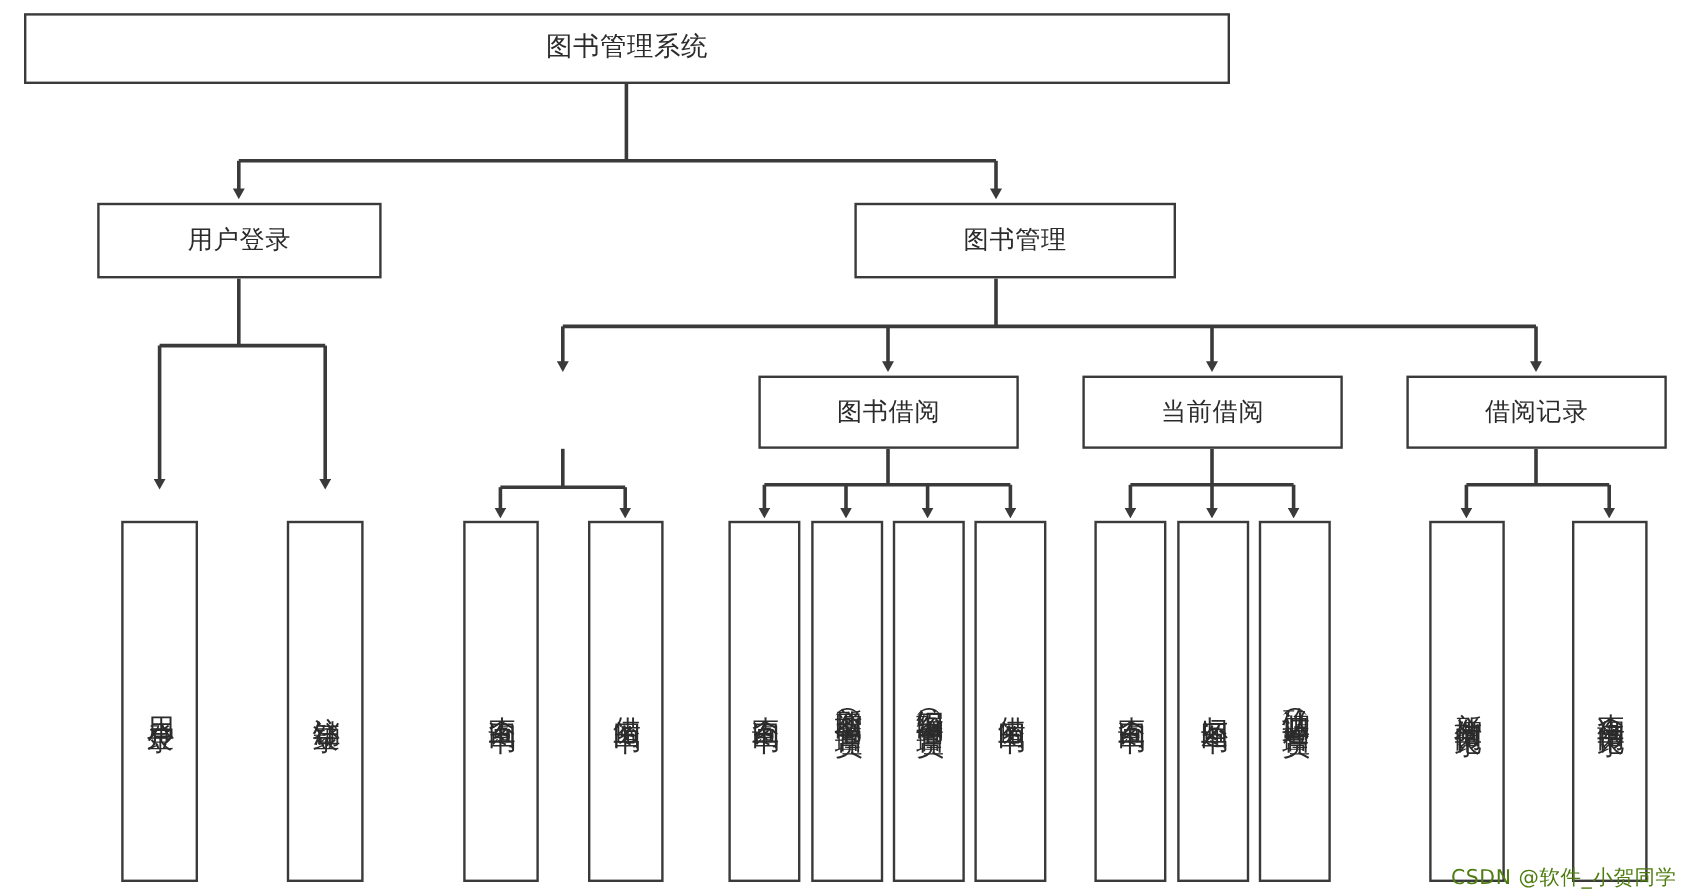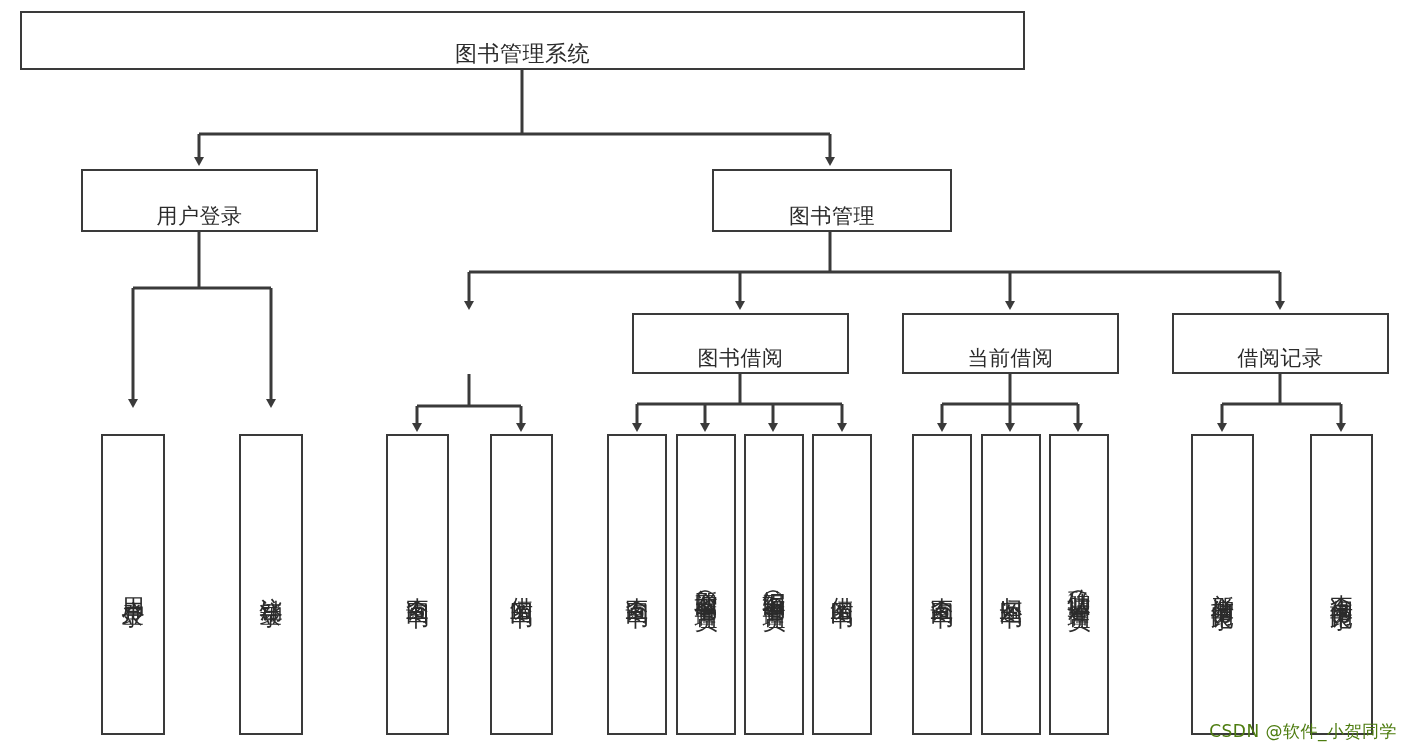--- a/index.html
+++ b/index.html
@@ -25,21 +25,21 @@
     width: 1405px;
     height: 747px;
     pointer-events: none;
   }
   .node {
     position: absolute;
     box-sizing: border-box;
     border: 2px solid #3a3a3a;
     background: #ffffff;
     display: flex;
-    align-items: flex-end;
+    align-items: center;
     justify-content: center;
     color: #2b2b2b;
   }
   .node-label {
     display: block;
     text-align: center;
     line-height: 1.28;
     white-space: pre;
     letter-spacing: 0.5px;
   }
@@ -128,21 +128,21 @@
     </g>
   </svg>
 
   <div class="node horiz root" style="left:20px; top:11px; width:1005px; height:59px;">
     <span class="node-label">图书管理系统</span>
   </div>
 
   <div class="node horiz" style="left:81px; top:169px; width:237px; height:63px;">
     <span class="node-label">用户登录</span>
   </div>
-  <div class="node horiz" style="left:712px; top:169px; width:240px; height:63px;">
+  <div class="node horiz" style="left:712px; top:169px; width:268px; height:63px;">
     <span class="node-label">图书管理</span>
   </div>
 
   <div class="node horiz" style="left:632px; top:313px; width:217px; height:61px;">
     <span class="node-label">图书借阅</span>
   </div>
   <div class="node horiz" style="left:902px; top:313px; width:217px; height:61px;">
     <span class="node-label">当前借阅</span>
   </div>
   <div class="node horiz" style="left:1172px; top:313px; width:217px; height:61px;">

